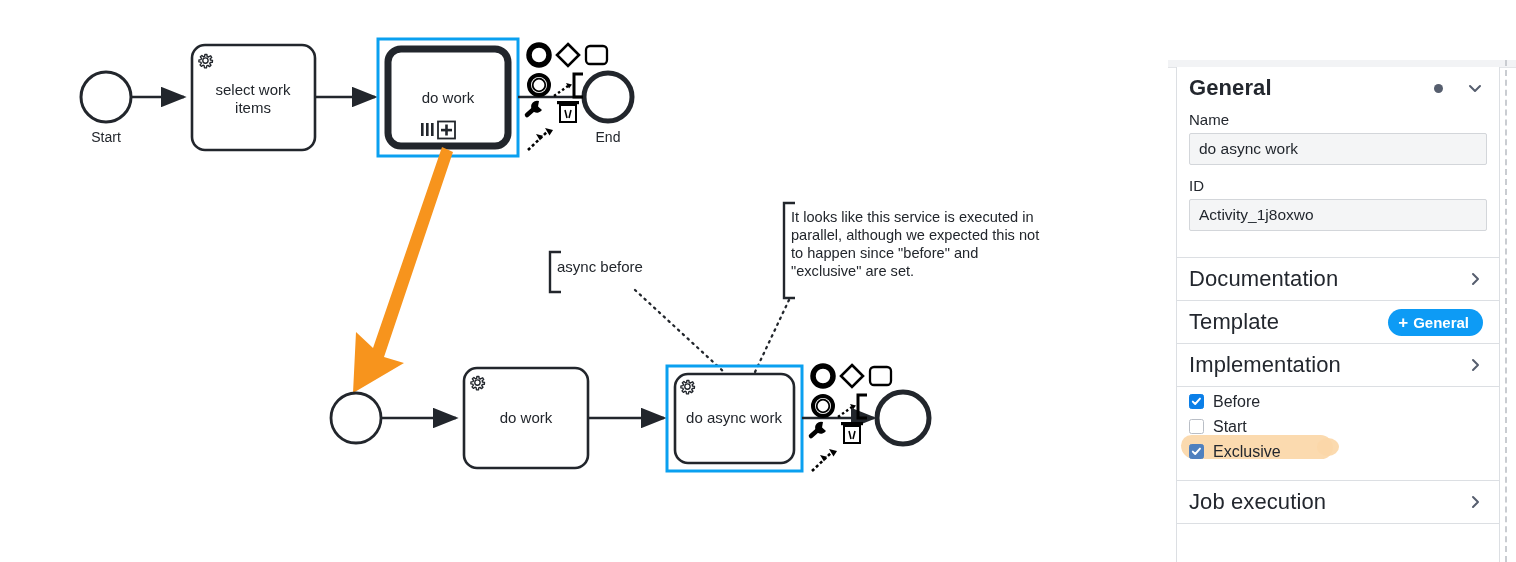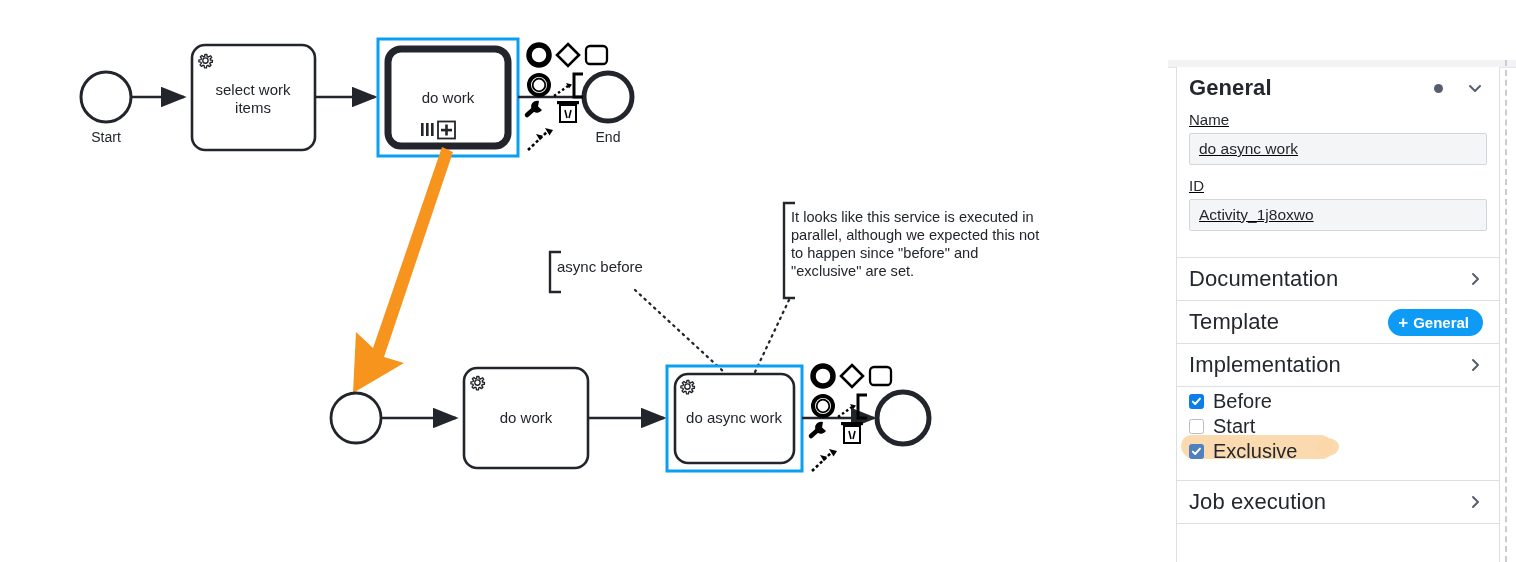--- a/index.html
+++ b/index.html
@@ -40,21 +40,21 @@
   .section-header .title.bold{font-weight:bold;}
   .dot{
     width:9px;height:9px;border-radius:50%;background:#565e6e;
     margin-right:24px;flex:none;
   }
   .chev{
     width:16px;height:16px;flex:none;display:block;
   }
   .chev svg{display:block;}
 
-  .fields{padding:0 12px 14px 12px;text-decoration:underline;}
+  .fields{padding:0 12px 14px 12px;}
   .field-label{
     font-size:15px;color:#23272e;margin:2px 0 5px 0;
   }
   .field-input{
     width:100%;height:32px;box-sizing:border-box;
     background:#f4f5f6;
     border:1px solid #d3d6da;
     border-radius:2px;
     font-family:"Liberation Sans", sans-serif;
     font-size:15.5px;color:#1f242b;
@@ -80,21 +80,21 @@
   }
   .cb{
     width:15px;height:15px;box-sizing:border-box;flex:none;
     border-radius:2.5px;margin-right:9px;
     display:flex;align-items:center;justify-content:center;
   }
   .cb.on{background:#0b7fe8;border:1px solid #0b7fe8;}
   .cb.on.muted{background:#4f80bf;border:1px solid #4f80bf;}
   .cb.off{background:#fff;border:1px solid #b9bec6;}
   .cb .tick{display:block;}
-  .check-label{font-size:20px;color:#23272e;}
+  .check-label{font-size:16px;color:#23272e;}
   .highlight{
     position:absolute;left:4px;top:48px;width:152px;height:24px;
     background:#fbd7a8;border-radius:11px 13px 12px 14px;z-index:1;
     opacity:.92;
   }
   .highlight.h2{left:140px;top:51px;width:22px;height:18px;border-radius:50%;}
 </style>
 </head>
 <body>
 

